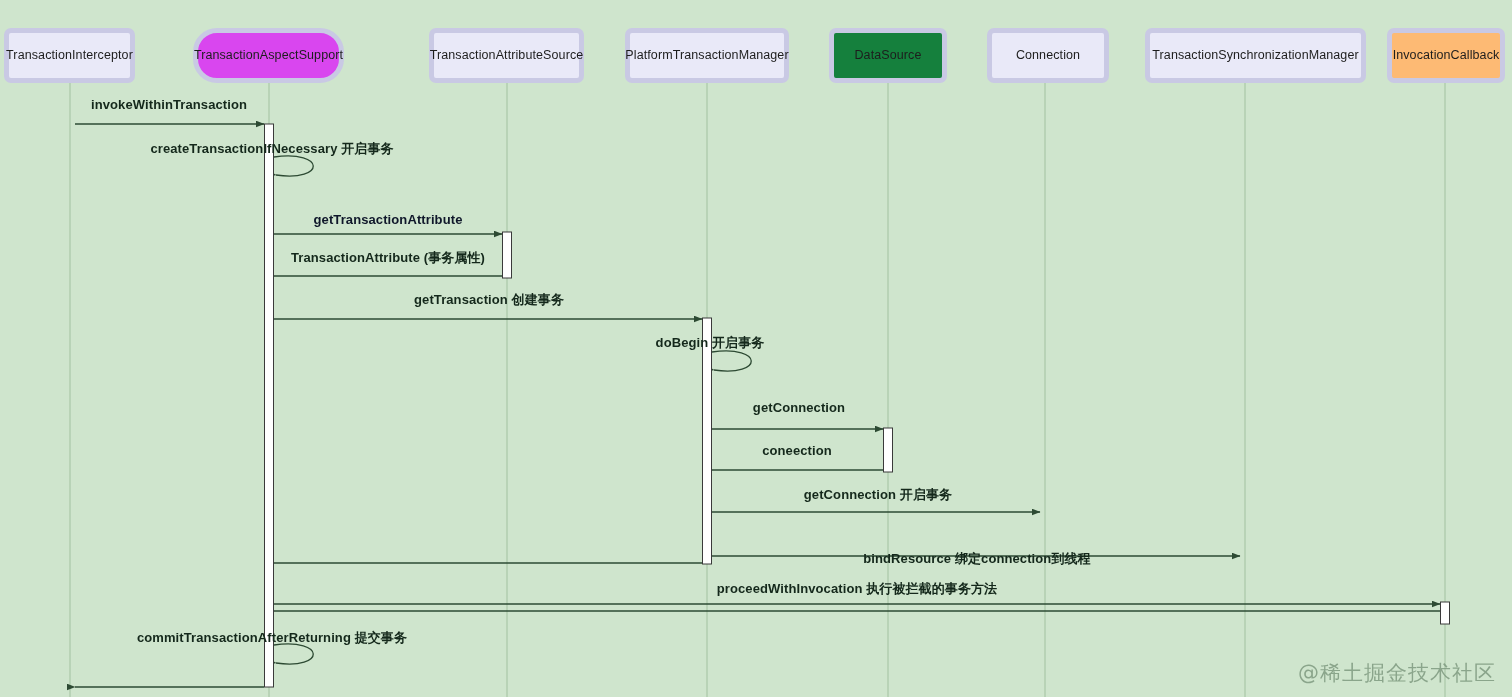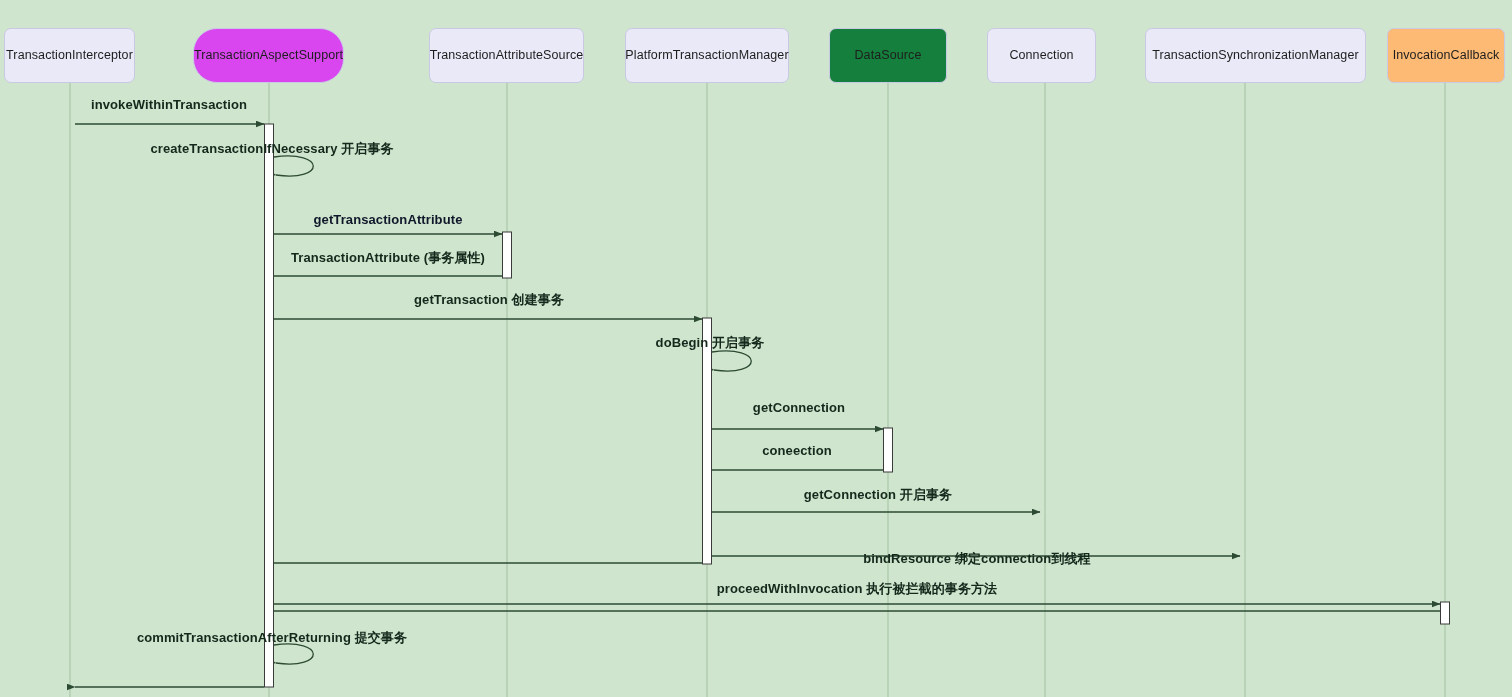--- a/index.html
+++ b/index.html
@@ -23,21 +23,21 @@
     top: 0;
     left: 0;
     width: 1512px;
     height: 697px;
     display: block;
   }
   .participant-box {
     position: absolute;
     box-sizing: border-box;
     background: #e9e9f8;
-    border: 1px solid #0f766e;
+    border: 5px solid #0f766e;
     border-radius: 7px;
     display: flex;
     align-items: center;
     justify-content: center;
     text-align: center;
     color: #1d1d1d;
     font-size: 12.5px;
     font-family: "Liberation Sans", "DejaVu Sans", sans-serif;
     letter-spacing: 0.1px;
     line-height: 1.1;
@@ -156,21 +156,21 @@
       </div>
       <div class="participant-box" style="left: 429px; top: 28px; width: 155px; height: 55px; background: rgb(233, 233, 248); border-color: rgb(201, 201, 228);">
         <span>TransactionAttributeSource</span>
       </div>
       <div class="participant-box" style="left: 625px; top: 28px; width: 164px; height: 55px; background: rgb(233, 233, 248); border-color: rgb(201, 201, 228);">
         <span>PlatformTransactionManager</span>
       </div>
       <div class="participant-box" style="left: 829px; top: 28px; width: 118px; height: 55px; background: #15803d; border-color: rgb(201, 201, 228);">
         <span>DataSource</span>
       </div>
-      <div class="participant-box" style="left: 987px; top: 28px; width: 109px; height: 55px; background: rgb(233, 233, 248); border-color: rgb(201, 201, 228);">
+      <div class="participant-box" style="left: 987px; top: 28px; width: 122px; height: 55px; background: rgb(233, 233, 248); border-color: rgb(201, 201, 228);">
         <span>Connection</span>
       </div>
       <div class="participant-box" style="left: 1145px; top: 28px; width: 221px; height: 55px; background: rgb(233, 233, 248); border-color: rgb(201, 201, 228);">
         <span>TransactionSynchronizationManager</span>
       </div>
       <div class="participant-box" style="left: 1387px; top: 28px; width: 118px; height: 55px; background: #fdba74; border-color: rgb(201, 201, 228);">
         <span>InvocationCallback</span>
       </div>
     </div>
   <div id="labels-layer">
@@ -181,13 +181,14 @@
       <div class="msg-label center" style="left: 489px; top: 291px; color: rgb(20, 40, 27);">getTransaction 创建事务</div>
       <div class="msg-label center" style="left: 710px; top: 334px; color: rgb(20, 40, 27);">doBegin 开启事务</div>
       <div class="msg-label center" style="left: 799px; top: 400px; color: rgb(20, 40, 27);">getConnection</div>
       <div class="msg-label center" style="left: 797px; top: 443px; color: rgb(20, 40, 27);">coneection</div>
       <div class="msg-label center" style="left: 878px; top: 486px; color: rgb(20, 40, 27);">getConnection 开启事务</div>
       <div class="msg-label center" style="left: 977px; top: 529px; color: rgb(20, 40, 27); margin-top: 21px;">bindResource 绑定connection到线程</div>
       <div class="msg-label center" style="left: 857px; top: 580px; color: rgb(20, 40, 27);">proceedWithInvocation 执行被拦截的事务方法</div>
       <div class="msg-label center" style="left: 272px; top: 629px; color: rgb(20, 40, 27);">commitTransactionAfterReturning 提交事务</div>
     </div>
 
+  <div class="watermark">@稀土掘金技术社区</div>
 </div>
 
 </body></html>

